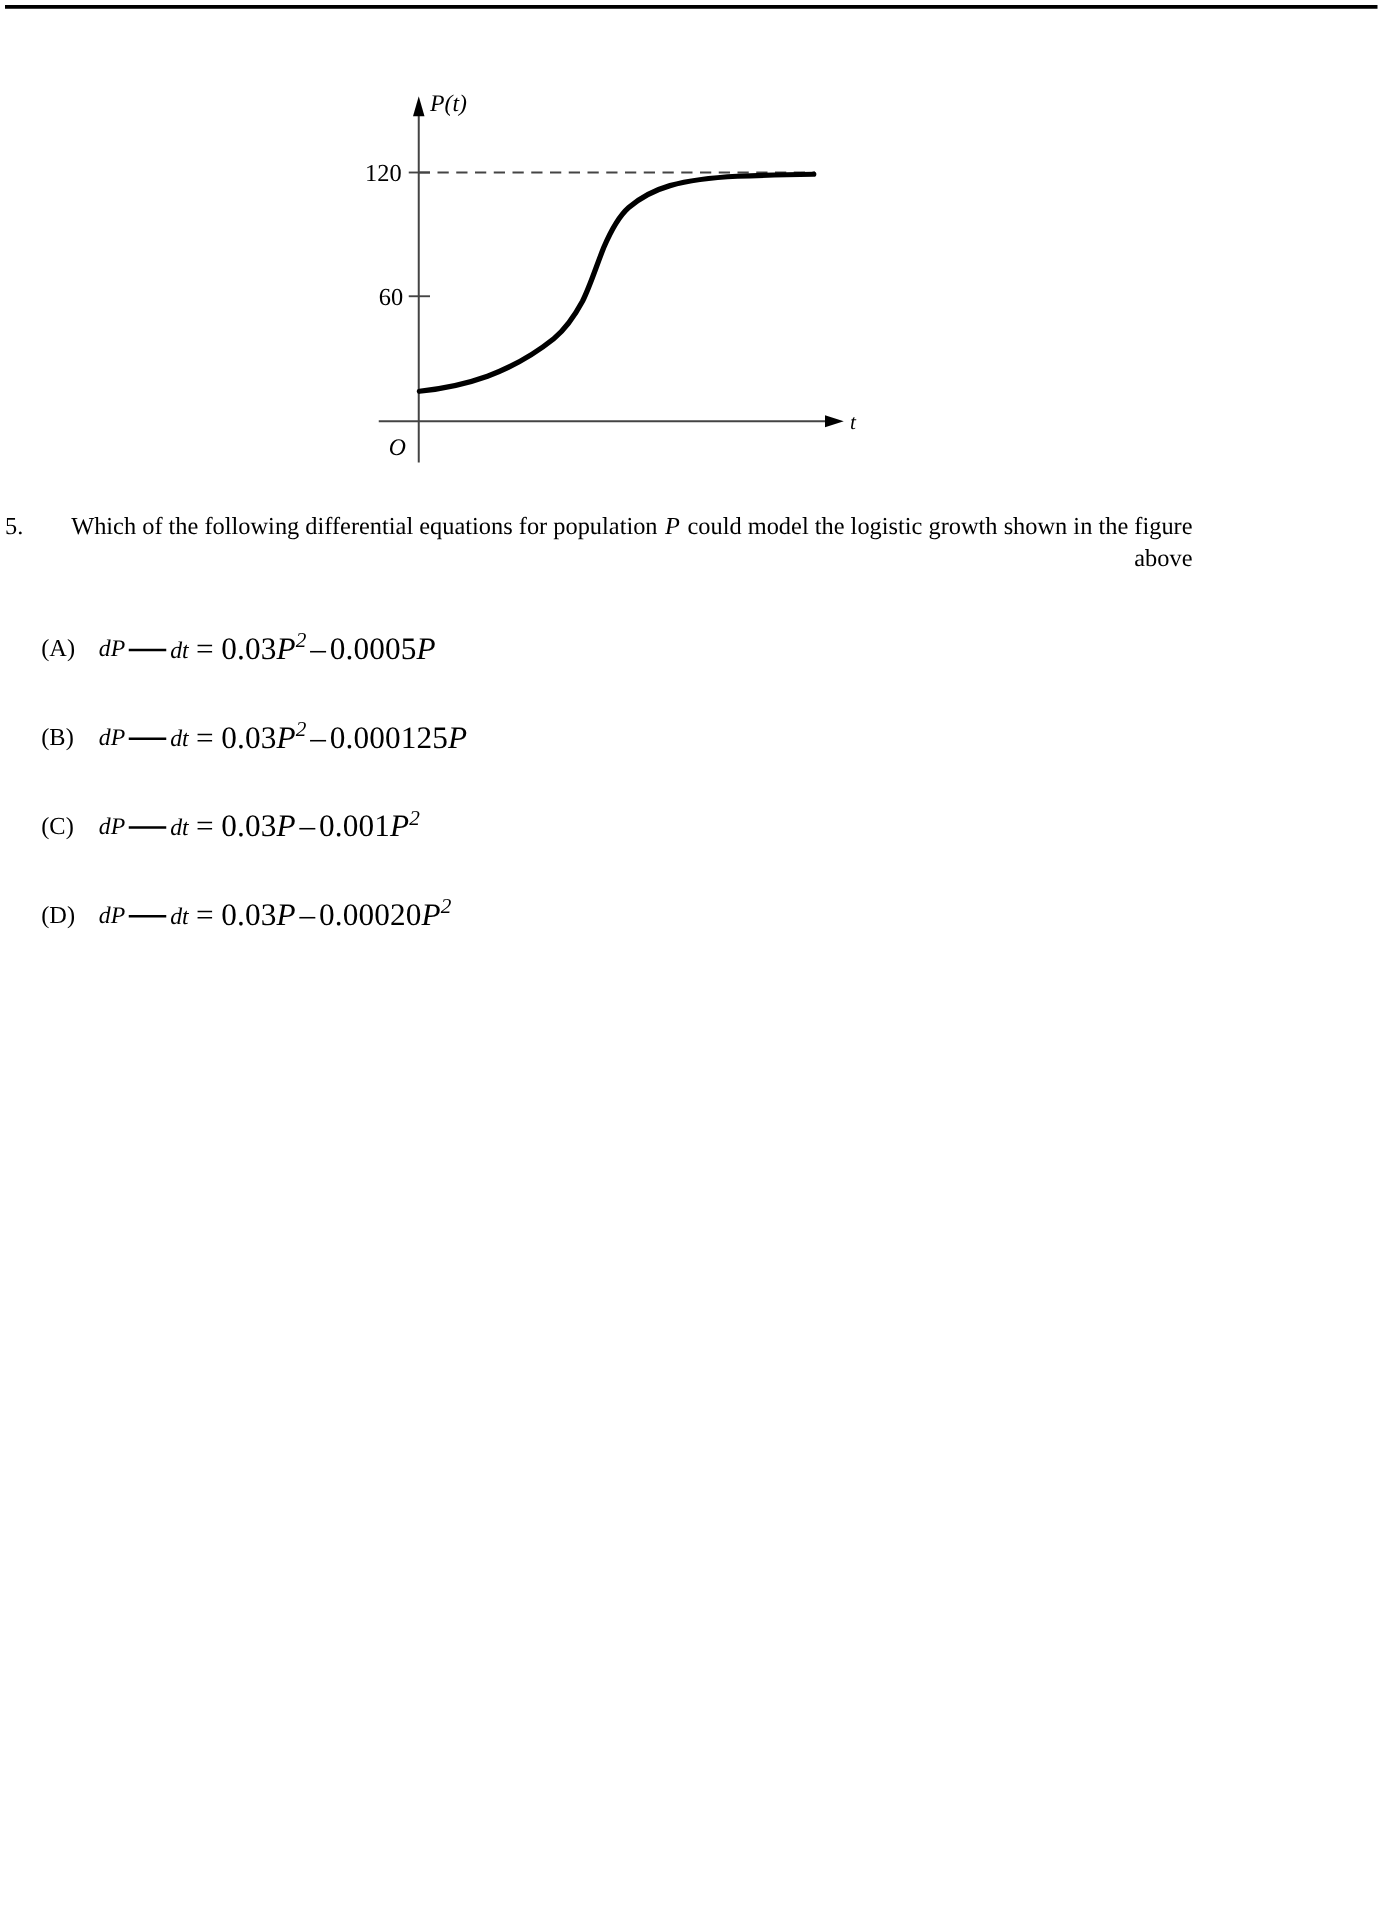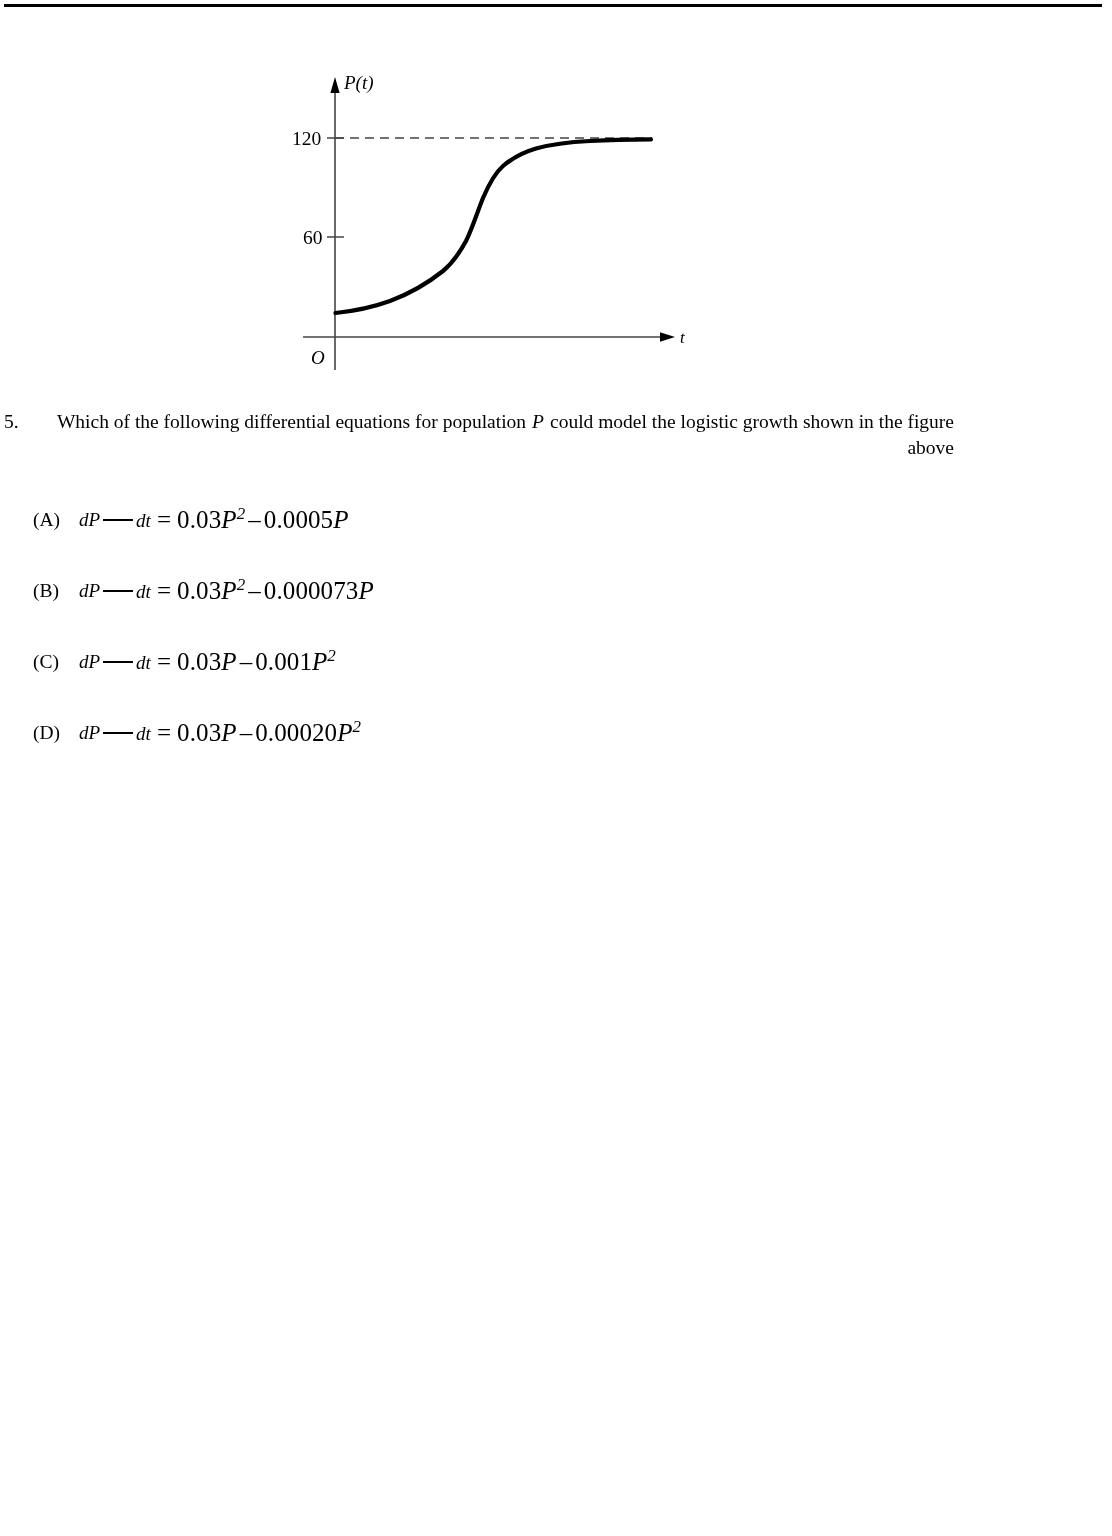--- a/index.html
+++ b/index.html
@@ -173,21 +173,21 @@
   </div>
 
   <div class="choice">
     <span class="choice-label">(B)</span>
     <span class="eq">
       <span class="frac">
         <span class="num">dP</span>
         <span class="bar"></span>
         <span class="den">dt</span>
       </span>
-      <span class="rhs"><span>=</span><span class="op"></span><span>0.03</span><span class="v">P</span><sup>2</sup><span class="op">–</span><span>0.000073</span><span class="v">P</span><sup></sup></span>
+      <span class="rhs"><span>=</span><span class="op"></span><span>0.03</span><span class="v">P</span><sup>2</sup><span class="op">–</span><span>0.000125</span><span class="v">P</span><sup></sup></span>
     </span>
   </div>
 
   <div class="choice">
     <span class="choice-label">(C)</span>
     <span class="eq">
       <span class="frac">
         <span class="num">dP</span>
         <span class="bar"></span>
         <span class="den">dt</span>

